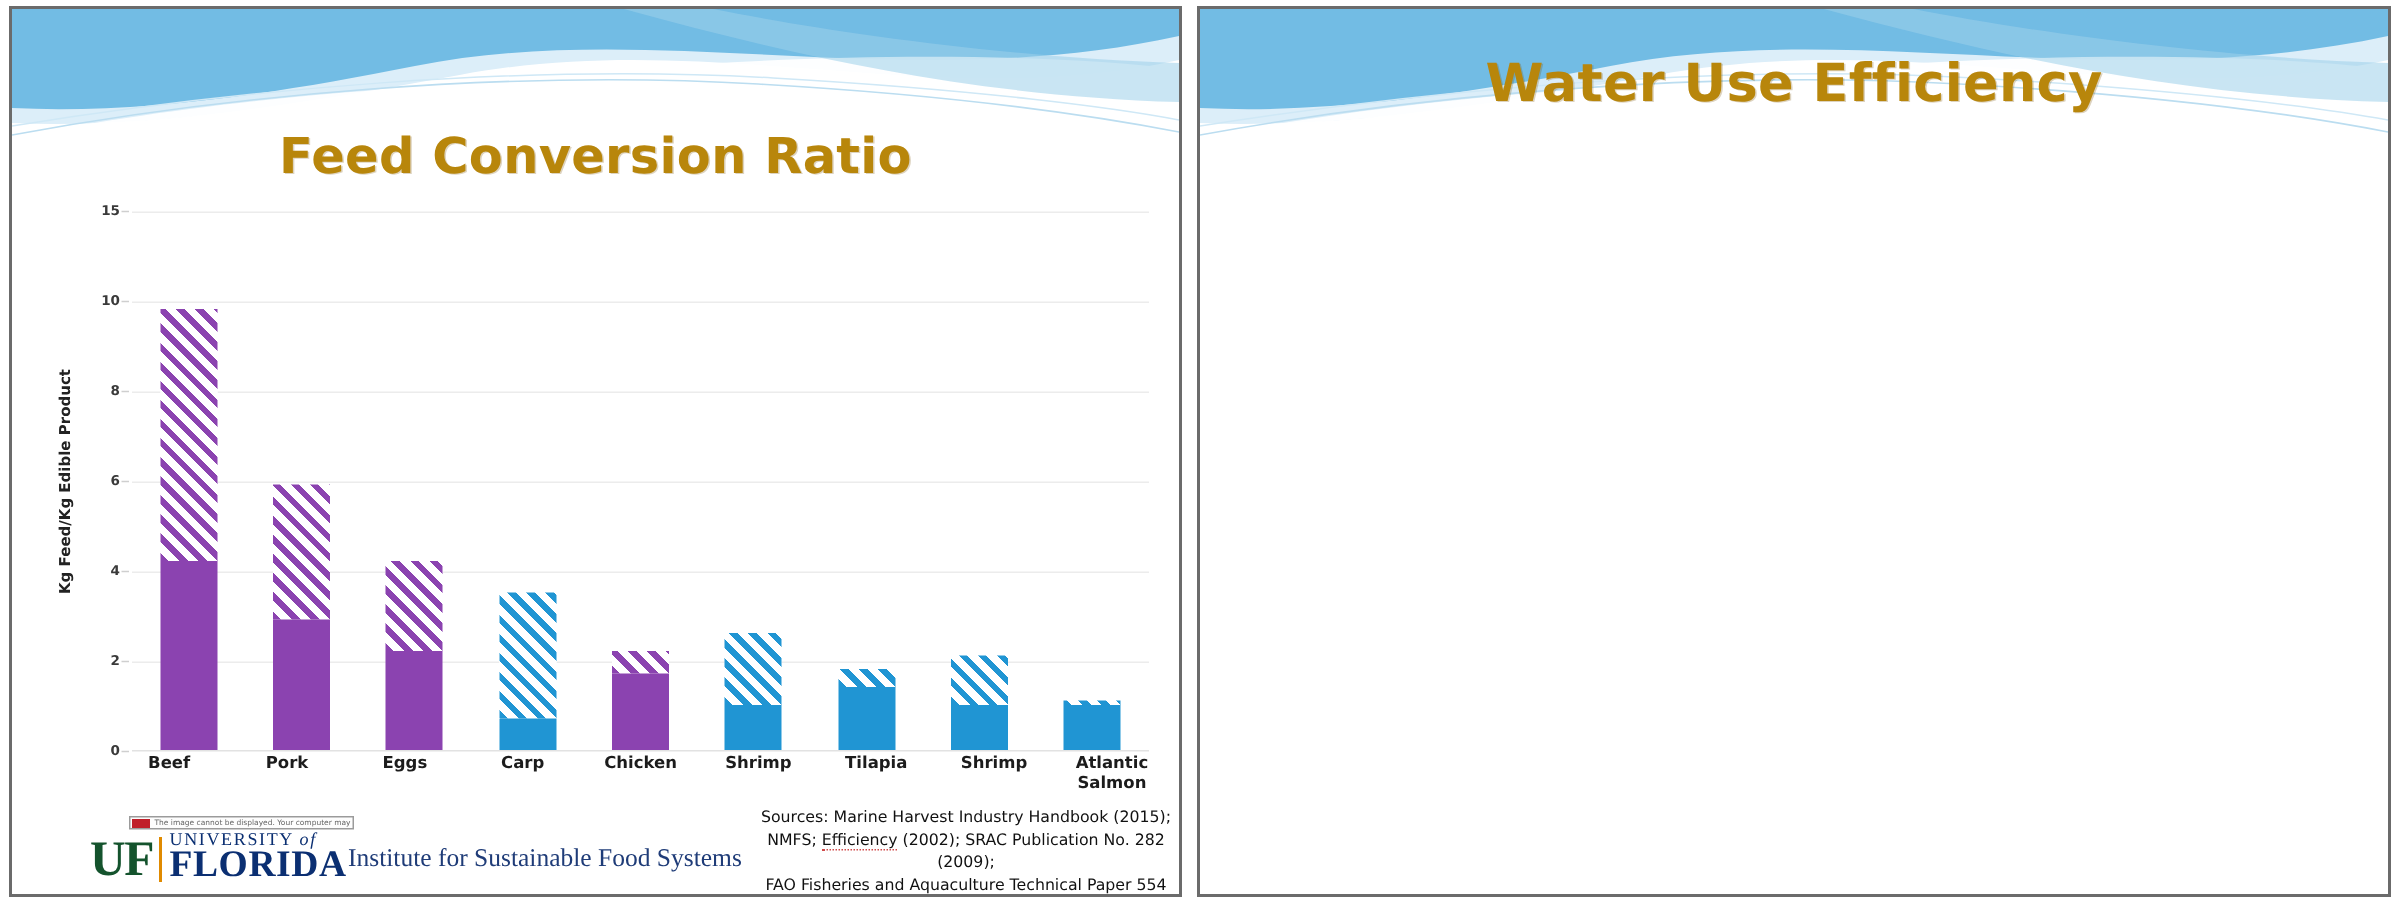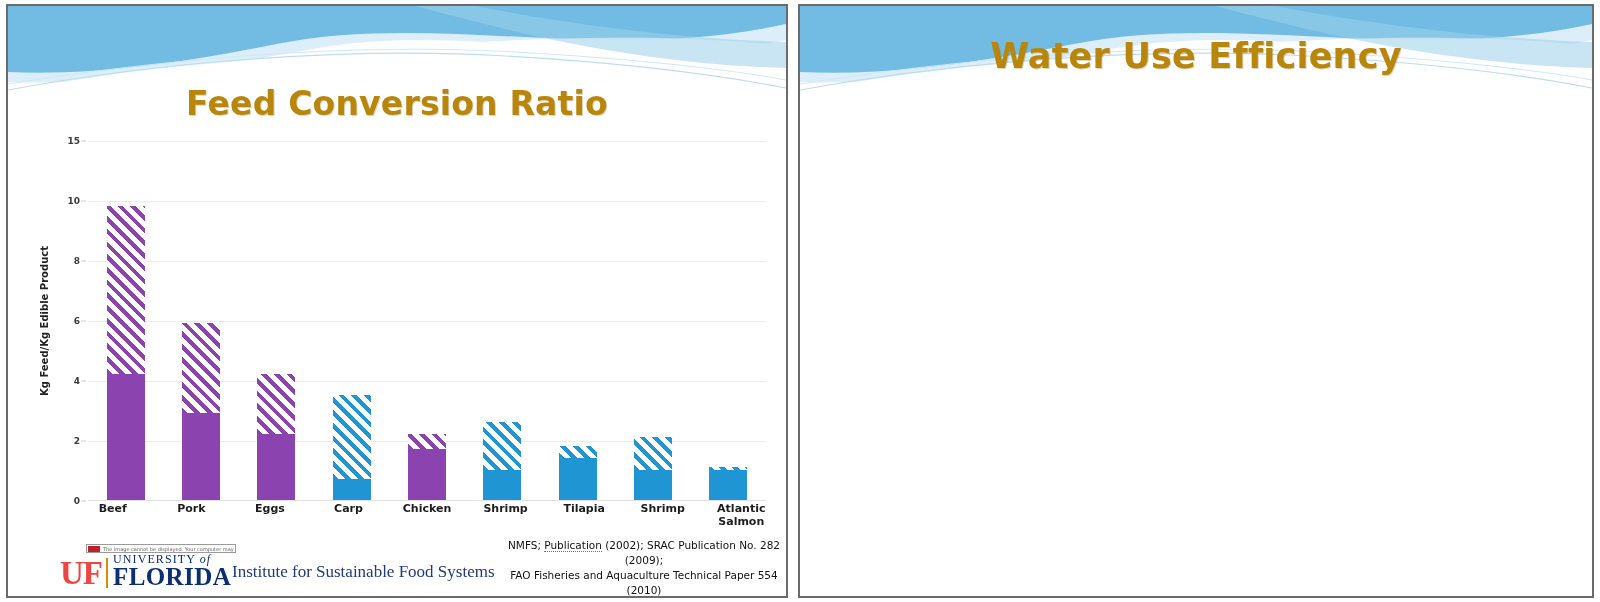--- a/index.html
+++ b/index.html
@@ -112,21 +112,21 @@
     position:relative;padding-left:16px;box-sizing:border-box;
   }
   .brokenbar::before{
     content:"";position:absolute;left:1px;top:1px;width:12px;height:7px;
     background:#c0202a;
   }
   .uf-row{display:flex;align-items:flex-end;margin-top:1px;}
   .uf-mark{
     font-family:"Liberation Serif", serif;
     font-weight:bold;font-size:33px;line-height:.9;
-    color:#ef4444;letter-spacing:-1px;
+    color:#14532d;letter-spacing:-1px;
   }
   .uf-divider{width:2px;height:30px;background:#E08A00;margin:0 5px 1px 4px;}
   .uf-words{display:flex;flex-direction:column;line-height:.92;}
   .uf-univ{
     font-family:"Liberation Serif", serif;
     font-size:12px;color:#0B2F72;letter-spacing:1.1px;
   }
   .uf-univ i{font-style:italic;}
   .uf-fl{
     font-family:"Liberation Serif", serif;
@@ -274,21 +274,22 @@
             <span>UNIVERSITY</span> <i>of</i>
           </span>
           <span class="uf-fl">FLORIDA</span>
         </span>
       </div>
     </div>
 
     <div class="isfs" id="isfs-left">Institute for Sustainable Food Systems</div>
 
     <div class="sources" id="sources-left">
-        <div>NMFS; <span class="uline">Publication</span> (2002); SRAC Publication No. 282 (2009);</div>
+        <div>Sources: Marine Harvest Industry Handbook (2015);</div>
+        <div>NMFS; <span class="uline">Efficiency</span> (2002); SRAC Publication No. 282 (2009);</div>
         <div>FAO Fisheries and Aquaculture Technical Paper 554 (2010)</div>
       </div>
   </div>
 
   <div class="slide" id="slide-right">
 
     <div class="wave">
       <svg viewBox="0 0 796 86" preserveAspectRatio="none" aria-hidden="true">
         <path d="M0,0 L796,0 L796,34 C630,70 480,12 306,44 C194,64 92,80 0,76 Z" fill="#DCEEF9"></path>
         <path d="M0,0 L796,0 L796,18 C610,58 438,6 275,38 C173,58 82,70 0,66 Z" fill="#72BCE4"></path>

